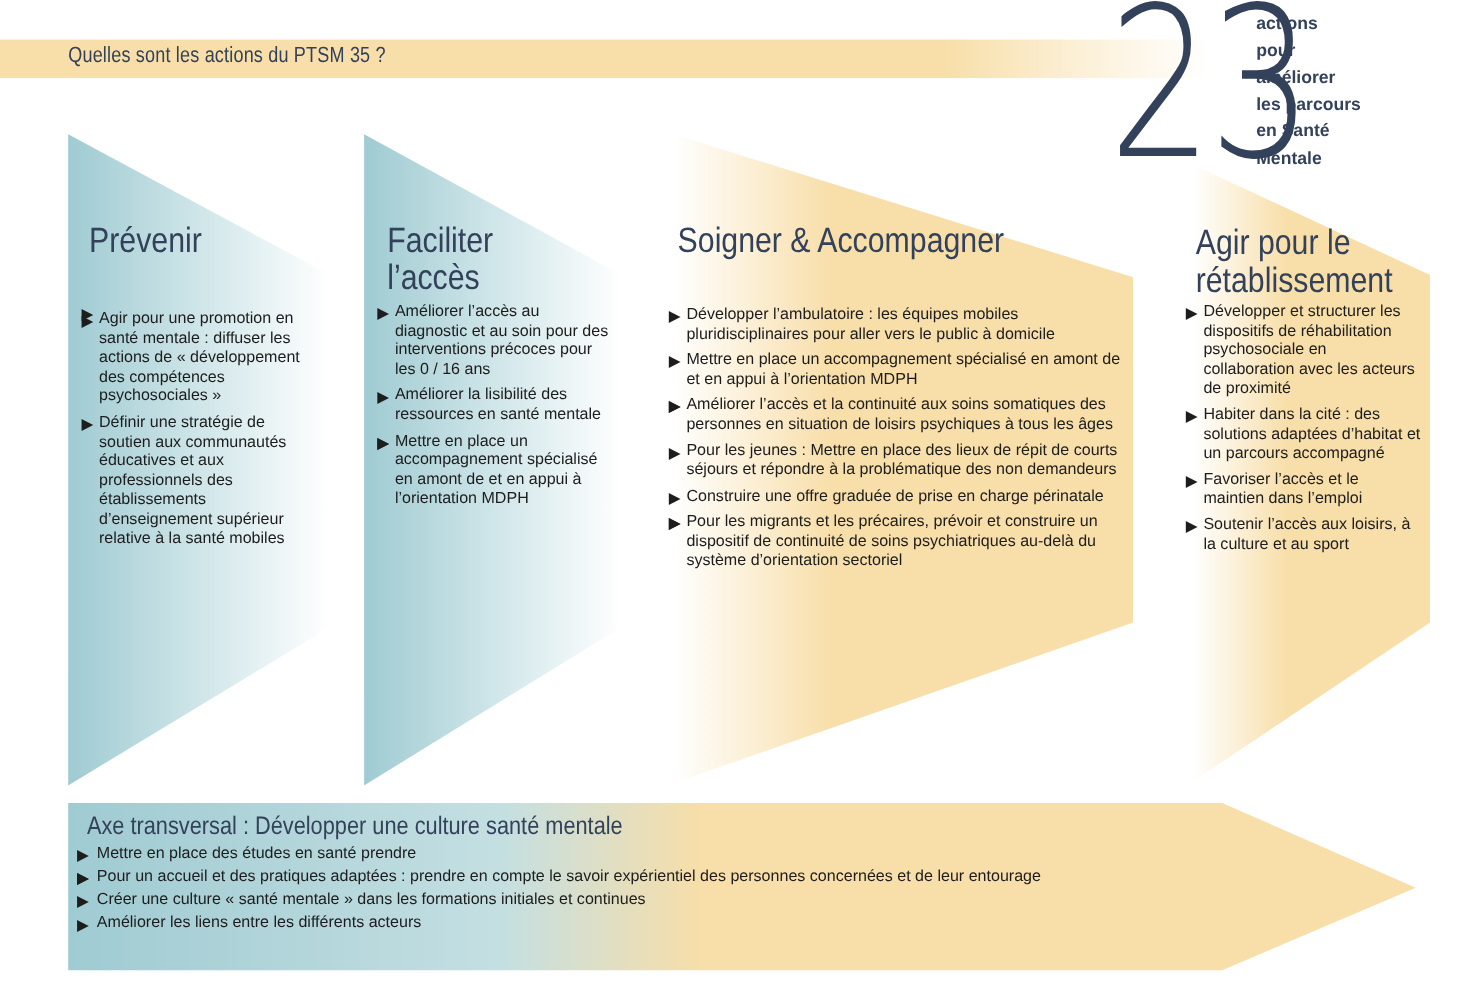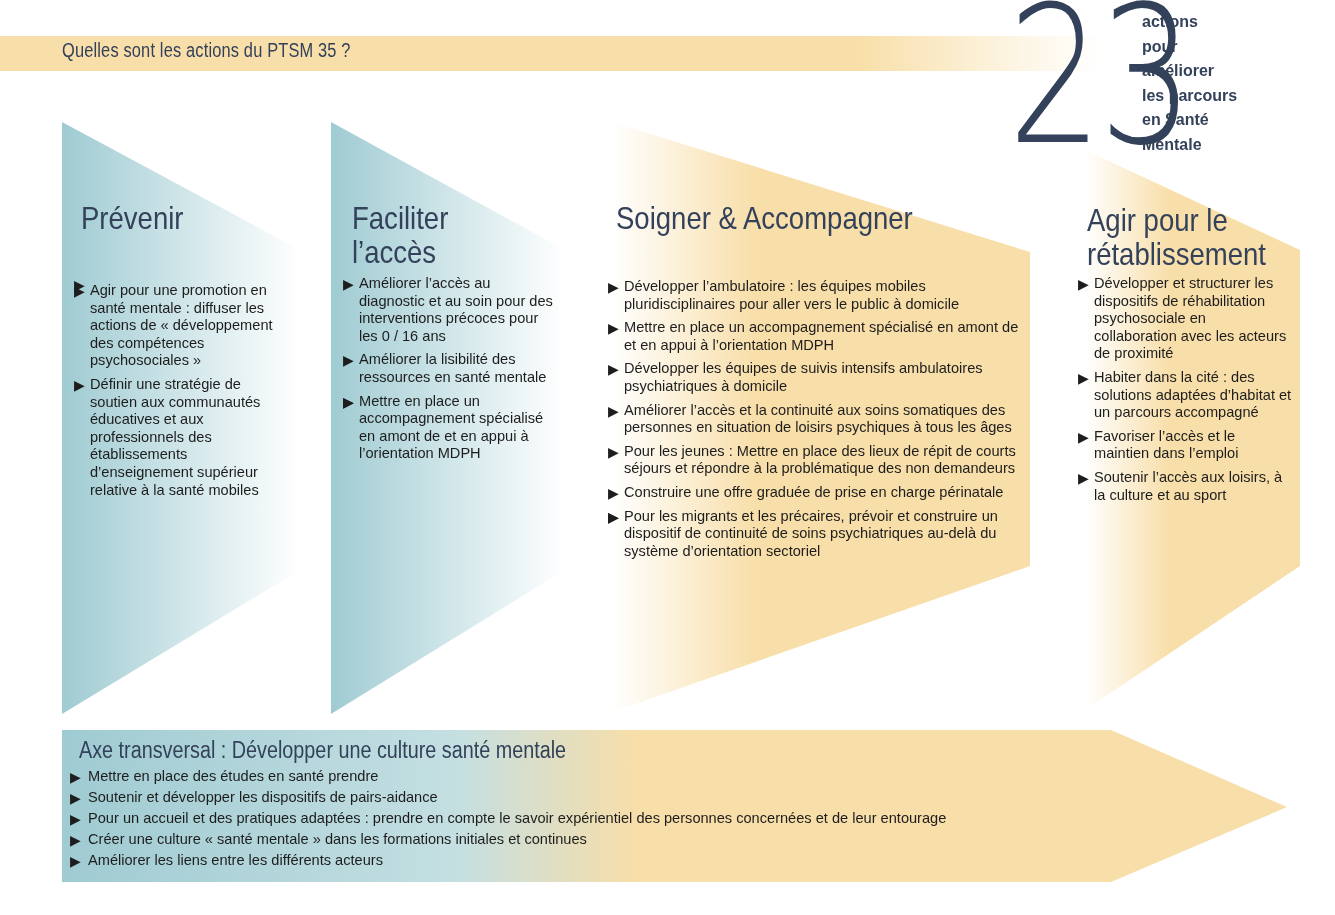--- a/index.html
+++ b/index.html
@@ -108,21 +108,21 @@
   <div class="item"><span class="tri">▶</span></div>
   <div class="item"><span class="tri">▶</span><span>Mettre en place un accompagnement spécialisé en amont de et en appui à l’orientation MDPH</span></div>
 </div>
 
 <div class="col-title" style="left:616px;top:201px;">
   <div>Soigner &amp; Accompagner</div>
 </div>
 <div class="items" style="left:610px;top:278px;width:410px;">
   <div class="item"><span class="tri">▶</span><span>Développer l’ambulatoire : les équipes mobiles pluridisciplinaires pour aller vers le public à domicile</span></div>
   <div class="item"><span class="tri">▶</span><span>Mettre en place un accompagnement spécialisé en amont de et en appui à l’orientation MDPH</span></div>
-  <div class="item"><span class="tri">▶</span><span>Développer les équipes de suivis intensifs ambulatoires psychiatriques à domicile</span></div>
+  <div class="item"><span class="tri">▶</span></div>
   <div class="item"><span class="tri">▶</span><span>Améliorer l’accès et la continuité aux soins somatiques des personnes en situation de loisirs psychiques à tous les âges</span></div>
   <div class="item"><span class="tri">▶</span><span>Pour les jeunes : Mettre en place des lieux de répit de courts séjours et répondre à la problématique des non demandeurs</span></div>
   <div class="item"><span class="tri">▶</span><span>Construire une offre graduée de prise en charge périnatale</span></div>
   <div class="item"><span class="tri">▶</span></div>
   <div class="item"><span class="tri">▶</span><span>Pour les migrants et les précaires, prévoir et construire un dispositif de continuité de soins psychiatriques au-delà du système d’orientation sectoriel</span></div>
 </div>
 
 <div class="col-title" style="left:1087px;top:203px;">
   <div>Agir pour le</div>
   <div>rétablissement</div>
@@ -130,17 +130,17 @@
 <div class="items" style="left:1080px;top:275px;width:212px;">
   <div class="item"><span class="tri">▶</span><span>Développer et structurer les dispositifs de réhabilitation psychosociale en collaboration avec les acteurs de proximité</span></div>
   <div class="item"><span class="tri">▶</span><span>Habiter dans la cité : des solutions adaptées d’habitat et un parcours accompagné</span></div>
   <div class="item"><span class="tri">▶</span><span>Favoriser l’accès  et le maintien dans l’emploi</span></div>
   <div class="item"><span class="tri">▶</span><span>Soutenir l’accès aux loisirs, à la culture et au sport</span></div>
 </div>
 
 <div class="axe-title">Axe transversal : Développer une culture santé mentale</div>
 <div class="axe-items">
   <div class="item"><span class="tri">▶</span><span>Mettre en place des études en santé prendre</span></div>
-  <div class="item"><span class="tri">▶</span><span>Soutenir et développer les dispositifs de pairs-aidance</span></div>
+  <div class="item"><span class="tri">▶</span></div>
   <div class="item"><span class="tri">▶</span><span>Pour un accueil et des pratiques adaptées : prendre en compte le savoir expérientiel des personnes concernées et de leur entourage</span></div>
   <div class="item"><span class="tri">▶</span><span>Créer une culture « santé mentale » dans les formations initiales et continues</span></div>
   <div class="item"><span class="tri">▶</span><span>Améliorer les liens entre les différents acteurs</span></div>
 </div>
 
 </body></html>

